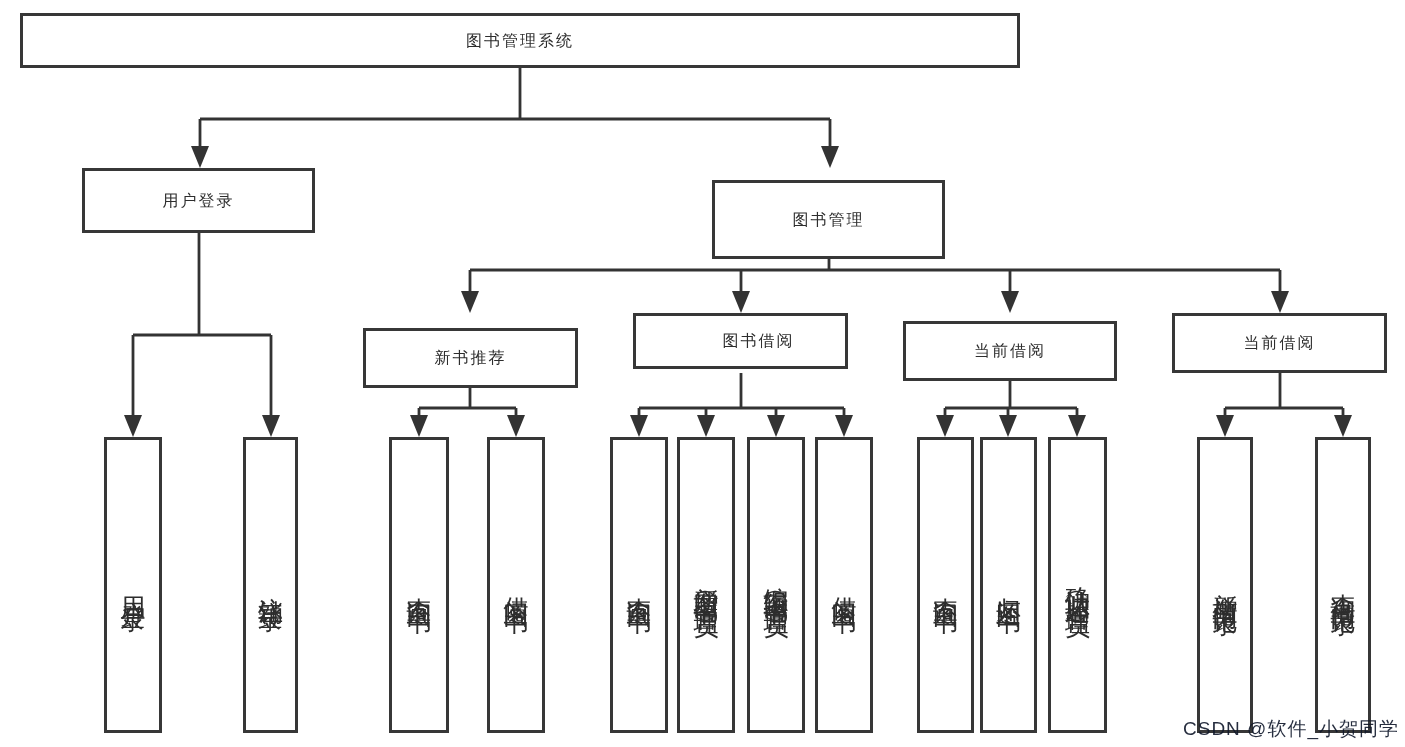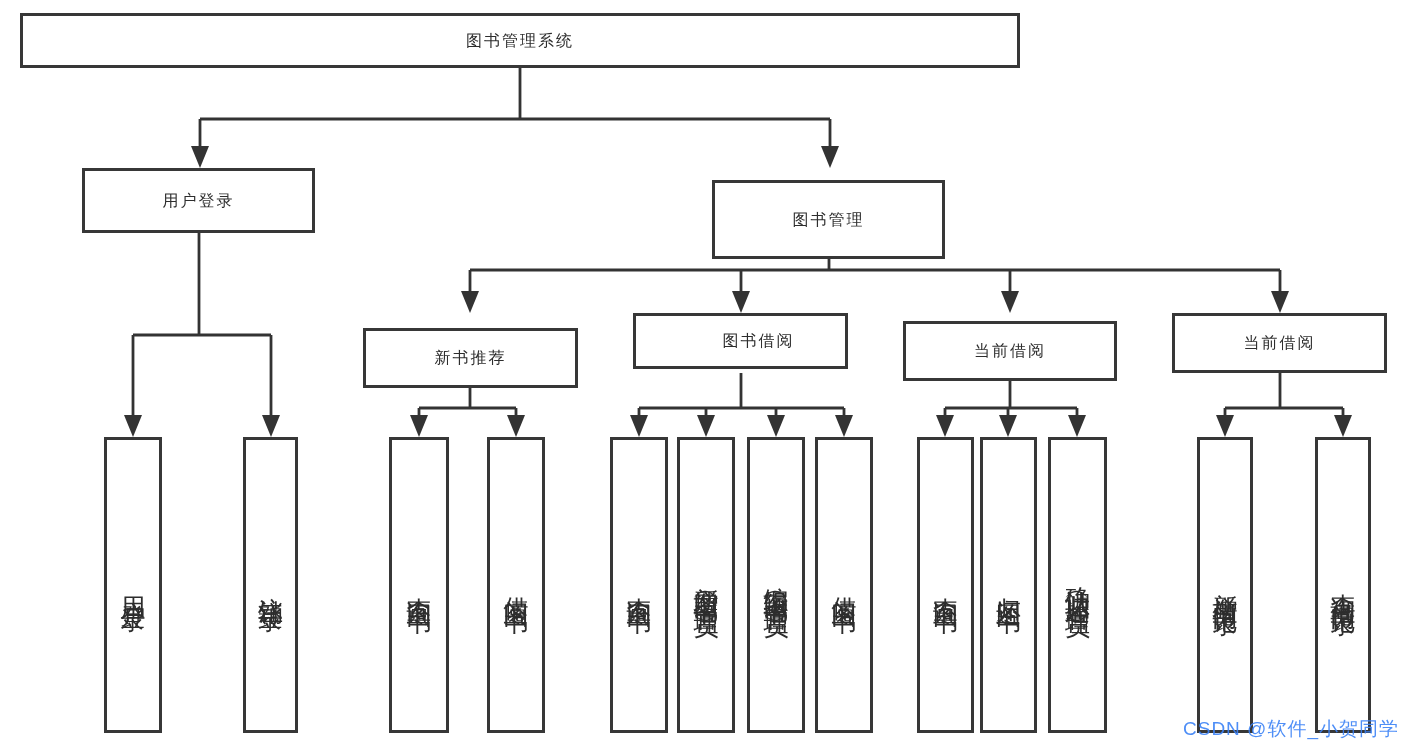--- a/index.html
+++ b/index.html
@@ -33,21 +33,21 @@
     text-orientation:mixed;
     font-size:25px;
     letter-spacing:4px;
     line-height:1;
     white-space:nowrap;
   }
   .watermark {
     position:absolute;
     left:1183px; top:716px;
     font-size:19px;
-    color:#3b82f6;
+    color:#0f172a;
     letter-spacing:1px;
     white-space:nowrap;
     z-index:5;
     opacity:0.9;
   }
 </style>
 </head>
 <body>
 
 <div class="stage">

